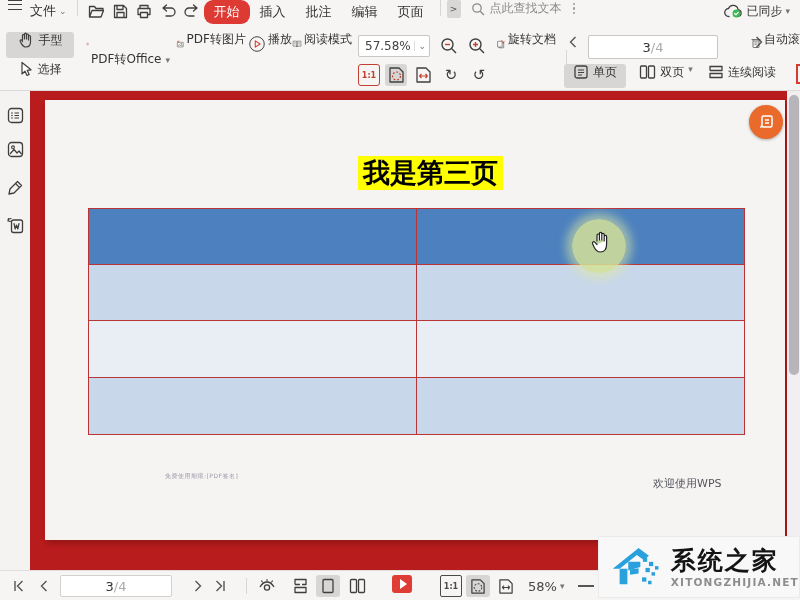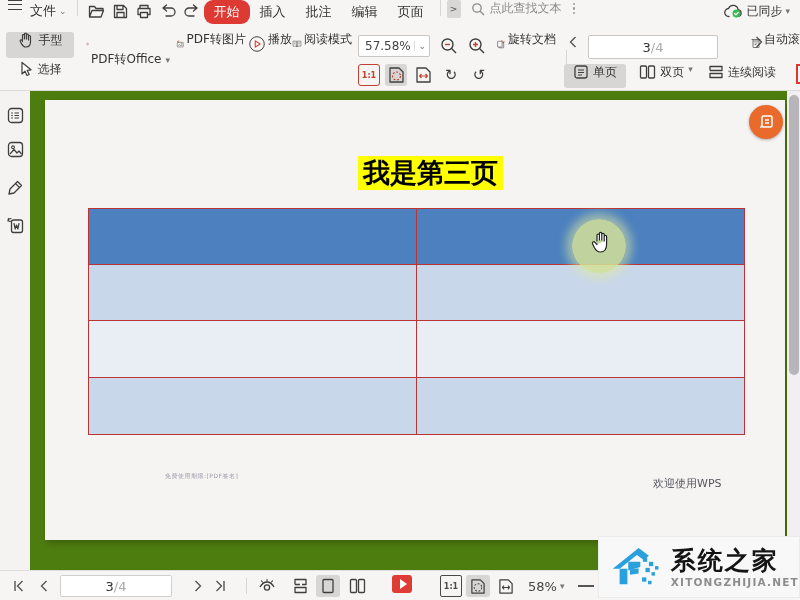--- a/index.html
+++ b/index.html
@@ -42,21 +42,21 @@
              display:flex; align-items:center; justify-content:center; font-size:13px; }
   .dim { color:#aaa; }
   .ratio { border:1.2px solid #c2402f; color:#c2402f; font-size:8px; font-weight:bold; border-radius:2px; padding:1px 2px; }
   .mini-ic { width:22px; height:22px; display:flex; align-items:center; justify-content:center; border-radius:3px; }
   .uarr { font-size:15px; color:#3f3f3f; }
   .red-bracket { position:absolute; right:0; top:36px; width:4px; height:20px; border-left:2px solid #d43c32; border-top:2px solid #d43c32; border-bottom:2px solid #d43c32; }
 
   
   #left-rail { position:absolute; left:0; top:91px; width:30px; height:479px; background:#f4f3f1; }
   .rail-ic { position:absolute; left:5px; width:20px; height:20px; display:flex; align-items:center; justify-content:center; }
-  #viewer { position:absolute; left:30px; top:91px; width:770px; height:479px; background:#4d7c0f; overflow:hidden; }
+  #viewer { position:absolute; left:30px; top:91px; width:770px; height:479px; background:#b91c1c; overflow:hidden; }
   #page { position:absolute; left:15px; top:9px; width:740px; height:440px; background:#f6f4f2;
           box-shadow:2px 3px 6px rgba(0,0,0,.22); }
   #doc-title { position:absolute; left:313px; top:56px; background:#ffff00; color:#000;
                font-family:"DejaVu Serif","Liberation Serif",serif; font-size:27px; font-weight:bold;
                padding:0 5px; line-height:34px; }
   #doc-table { position:absolute; left:43px; top:108px; width:657px; border:1px solid #b93434; }
   .trow { display:grid; grid-template-columns:1fr 1fr; }
   .tcell { border-right:1px solid #b93434; border-bottom:1px solid #b93434; }
   .tcell:last-child { border-right:none; }
   .trow:last-child .tcell { border-bottom:none; }

